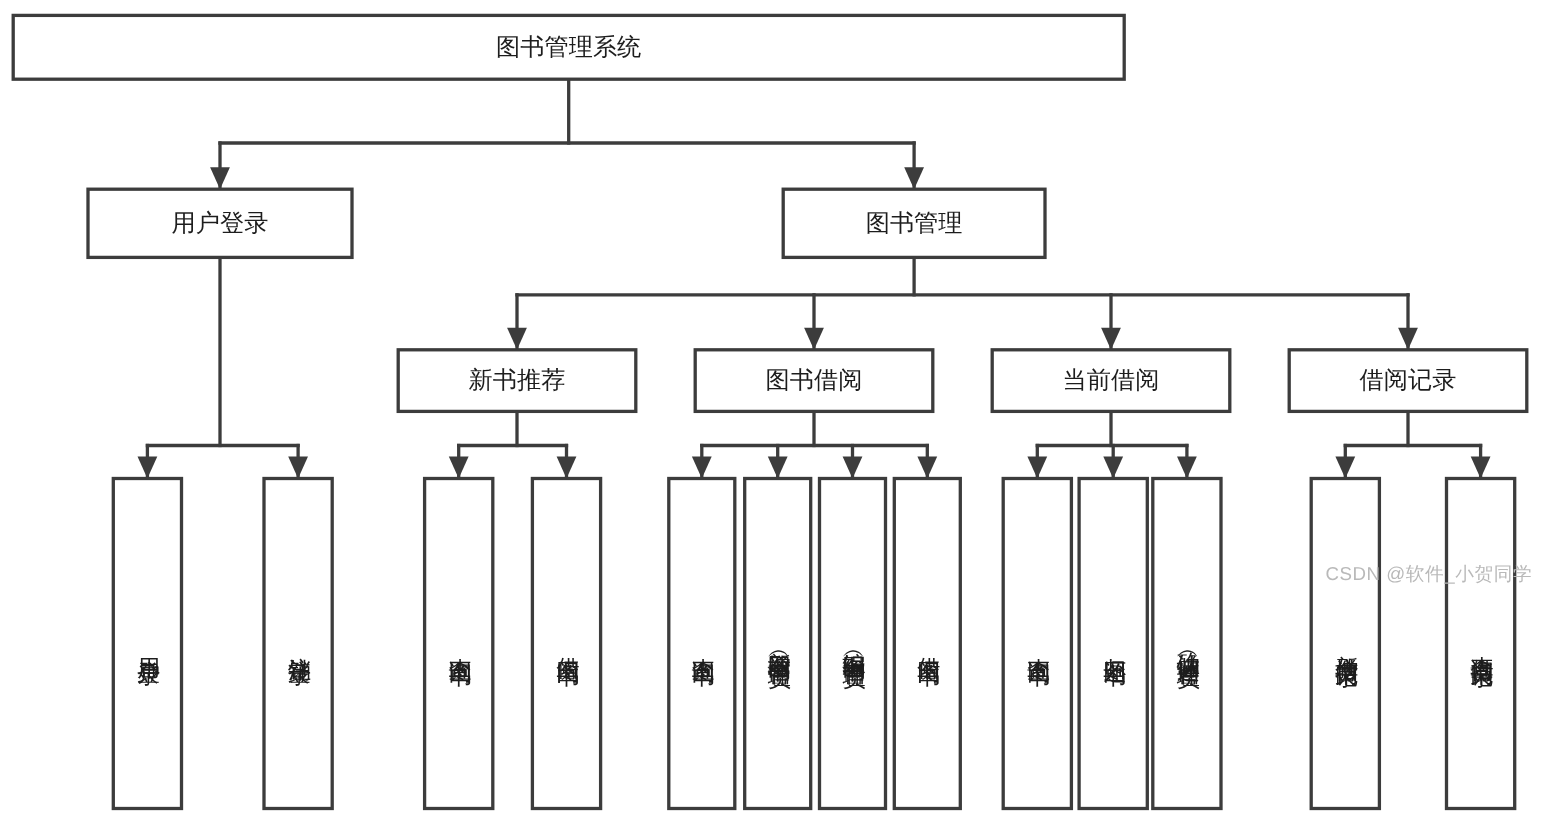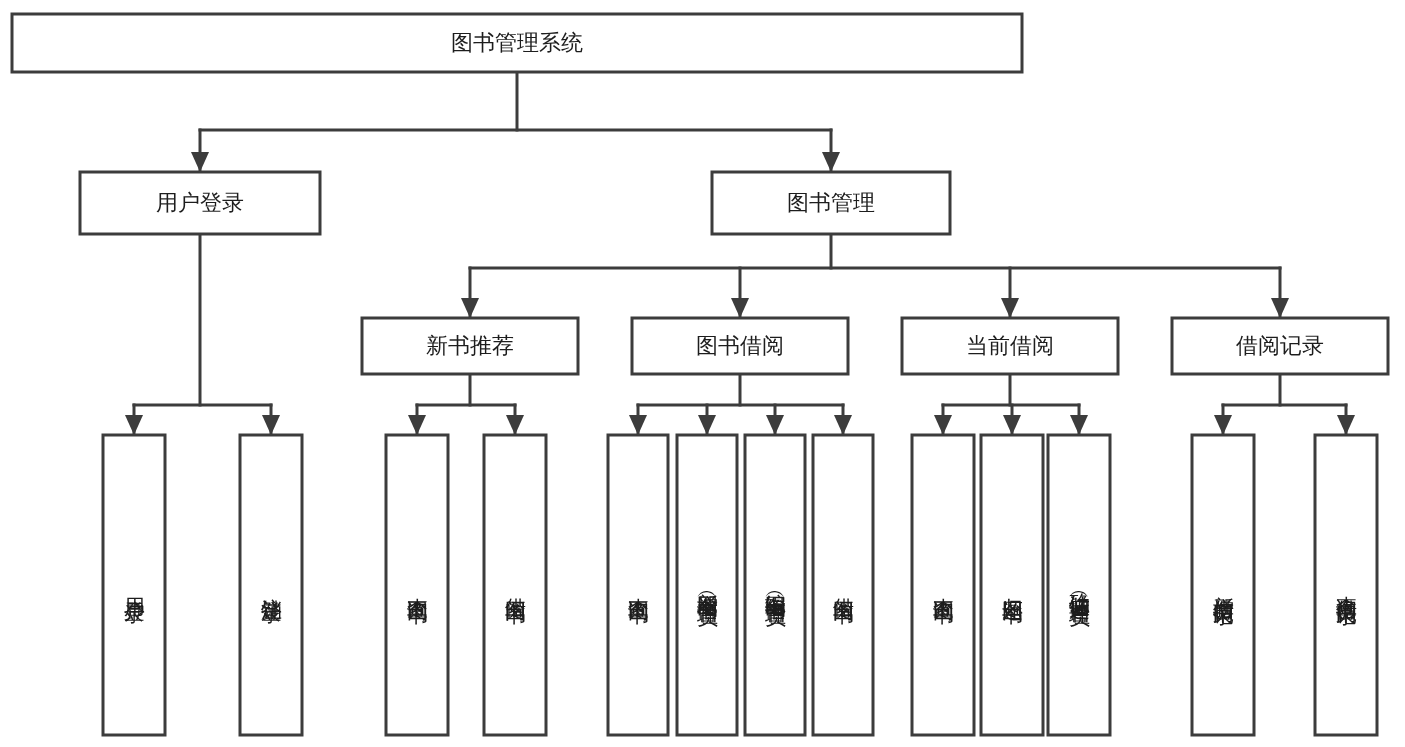--- a/index.html
+++ b/index.html
@@ -205,13 +205,14 @@
         <span class="node-label-v">确认归还（管理员）</span>
       </div>
       <div class="node-label-v-wrap" style="left: 1192px; top: 435px; width: 62px; height: 300px;">
         <span class="node-label-v">新增借阅记录</span>
       </div>
       <div class="node-label-v-wrap" style="left: 1315px; top: 435px; width: 62px; height: 300px;">
         <span class="node-label-v">查询借阅记录</span>
       </div>
     </div>
 
+  <div class="watermark">CSDN @软件_小贺同学</div>
 </div>
 
 </body></html>

